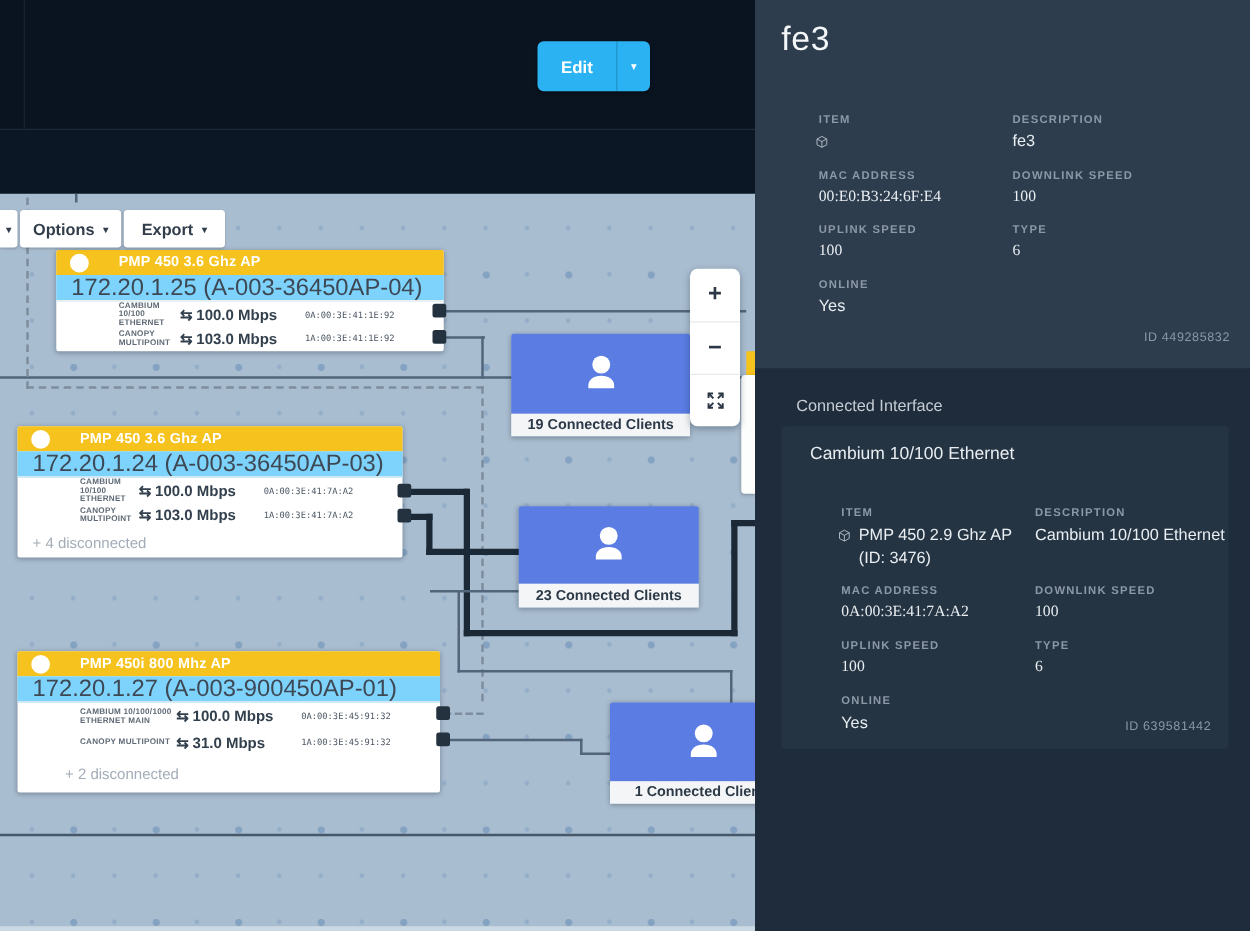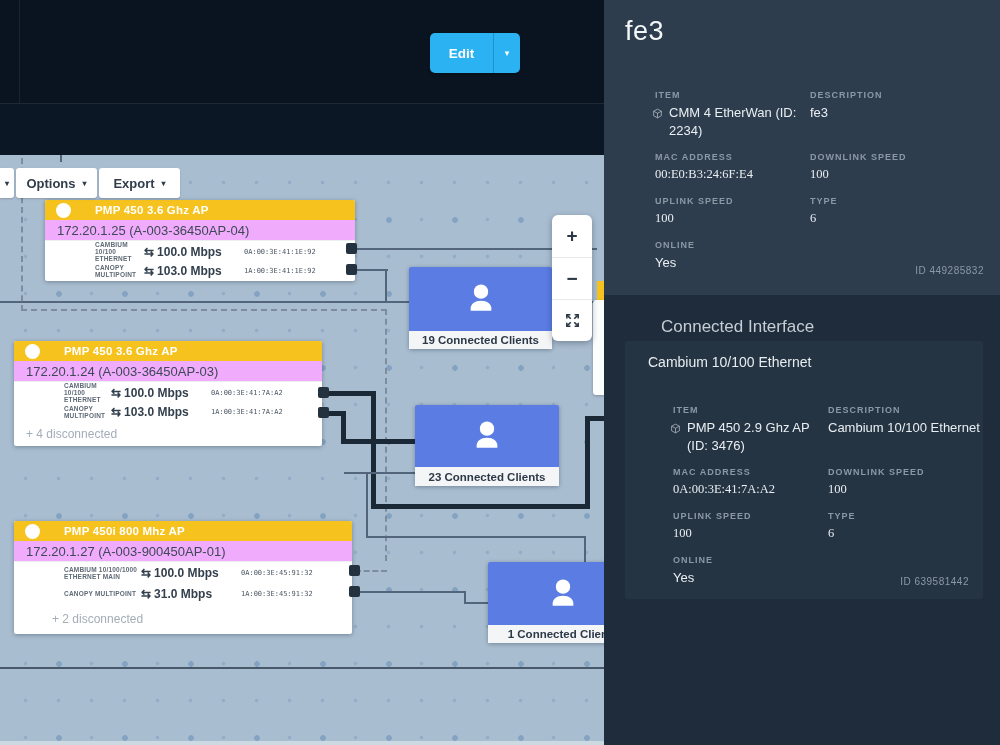--- a/index.html
+++ b/index.html
@@ -42,21 +42,21 @@
   
   .toolbar { position:absolute; left:0; top:168px; height:30px; display:flex; gap:2px; z-index:8; }
   .tool-btn { background:#fff; height:30px; border-radius:3px; display:flex; align-items:center; justify-content:center; font-size:13px; font-weight:700; color:#313d4a; box-shadow:0 1px 2px rgba(0,0,0,.18); cursor:pointer; overflow:hidden; }
   .tool-btn .caret { font-size:8px; margin-left:7px; color:#313d4a; }
 
   
   .ap-card { position:absolute; z-index:3; background:#fff; border-radius:2px; box-shadow:0 1px 4px rgba(20,35,50,.35); }
   .ap-header { height:20px; background:#f6c21d; display:flex; align-items:center; border-radius:2px 2px 0 0; }
   .ap-dot { width:15px; height:15px; border-radius:50%; background:#fff; margin-left:11px; }
   .ap-title { color:#fff; font-size:11.5px; font-weight:700; margin-left:24px; letter-spacing:.2px; }
-  .ap-sub { height:21px; line-height:21px; padding-left:12px; font-size:13px; color:#3d4854; background:#f0abfc; border-bottom:1px solid #eceef0; }
+  .ap-sub { height:21px; line-height:21px; padding-left:12px; font-size:19px; color:#3d4854; background:#7dd3fc; border-bottom:1px solid #eceef0; }
   .ap-row { height:20px; display:grid; grid-template-columns:1fr 100px 97px; align-items:center; padding:0 14px 0 50px; }
   .if-name { font-size:6.5px; font-weight:700; color:#5f6a76; letter-spacing:.2px; }
   .if-speed { font-size:12px; font-weight:700; color:#323f4c; display:flex; align-items:center; }
   .if-speed .sp-icon { font-size:12px; font-weight:700; margin-right:3px; }
   .if-mac { font-size:7px; color:#4b5663; }
   .ap-disc { height:24px; line-height:24px; padding-left:12px; font-size:12px; color:#a3adb8; }
   .port { position:absolute; width:11px; height:11px; background:#243240; border-radius:2px; z-index:4; }
 
   
   .client-node { position:absolute; z-index:3; box-shadow:0 1px 4px rgba(20,35,50,.35); border-radius:2px; }
@@ -76,21 +76,21 @@
   .fields-top { left:51px; top:90px; }
   .field-label { font-size:9px; font-weight:700; color:#8b98a6; letter-spacing:1px; }
   .field-value { font-size:13px; color:#e9eef2; margin-top:4px; line-height:1.35; }
   .field-value.num { font-family:Liberation Serif, serif; font-size:12.5px; }
   .item-wrap { position:relative; padding-left:14px; }
   .cube { position:absolute; left:-3px; top:4px; }
   .panel-id { position:absolute; font-size:10px; color:#8b98a6; letter-spacing:.5px; }
   .id-top { right:16px; top:265px;text-align:center; }
 
   .panel-bottom { position:absolute; left:0; top:295px; width:396px; height:450px; background:#1e2c3c; }
-  .ci-title { position:absolute; left:33px; top:22px; font-size:17px; color:#c6cdd4;margin-left:24px; }
+  .ci-title { position:absolute; left:33px; top:22px; font-size:13px; color:#c6cdd4; }
   .ci-card { position:absolute; left:21px; top:46px; width:358px; height:258px; background:#253443; border-radius:3px; }
   .ci-card-title { position:absolute; left:23px; top:13px; font-size:14px; color:#e8edf1; }
   .fields-ci { left:48px; top:64px; }
   .id-ci { right:14px; bottom:12px; }
 
   svg { display:block; }
 </style>
 </head>
 <body>
 
@@ -278,21 +278,20 @@
     <div class="panel-title">fe3</div>
     <div class="fields fields-top">
       <div>
         <div class="field-label">ITEM</div>
         <div class="field-value item-wrap">
           <svg class="cube" width="11" height="11" viewBox="0 0 24 24" fill="none" stroke="#b7c1cb" stroke-width="1.6">
               <path d="M12 2.5 20.5 7v10L12 21.5 3.5 17V7L12 2.5Z"></path>
               <path d="M3.5 7 12 11.5 20.5 7"></path>
               <path d="M12 11.5V21.5"></path>
             </svg>
-          <span>CMM 4 EtherWan (ID: 2234)</span>
         </div>
       </div>
       <div>
         <div class="field-label">DESCRIPTION</div>
         <div class="field-value">fe3</div>
       </div>
       <div>
         <div class="field-label">MAC ADDRESS</div>
         <div class="field-value num">00:E0:B3:24:6F:E4</div>
       </div>

